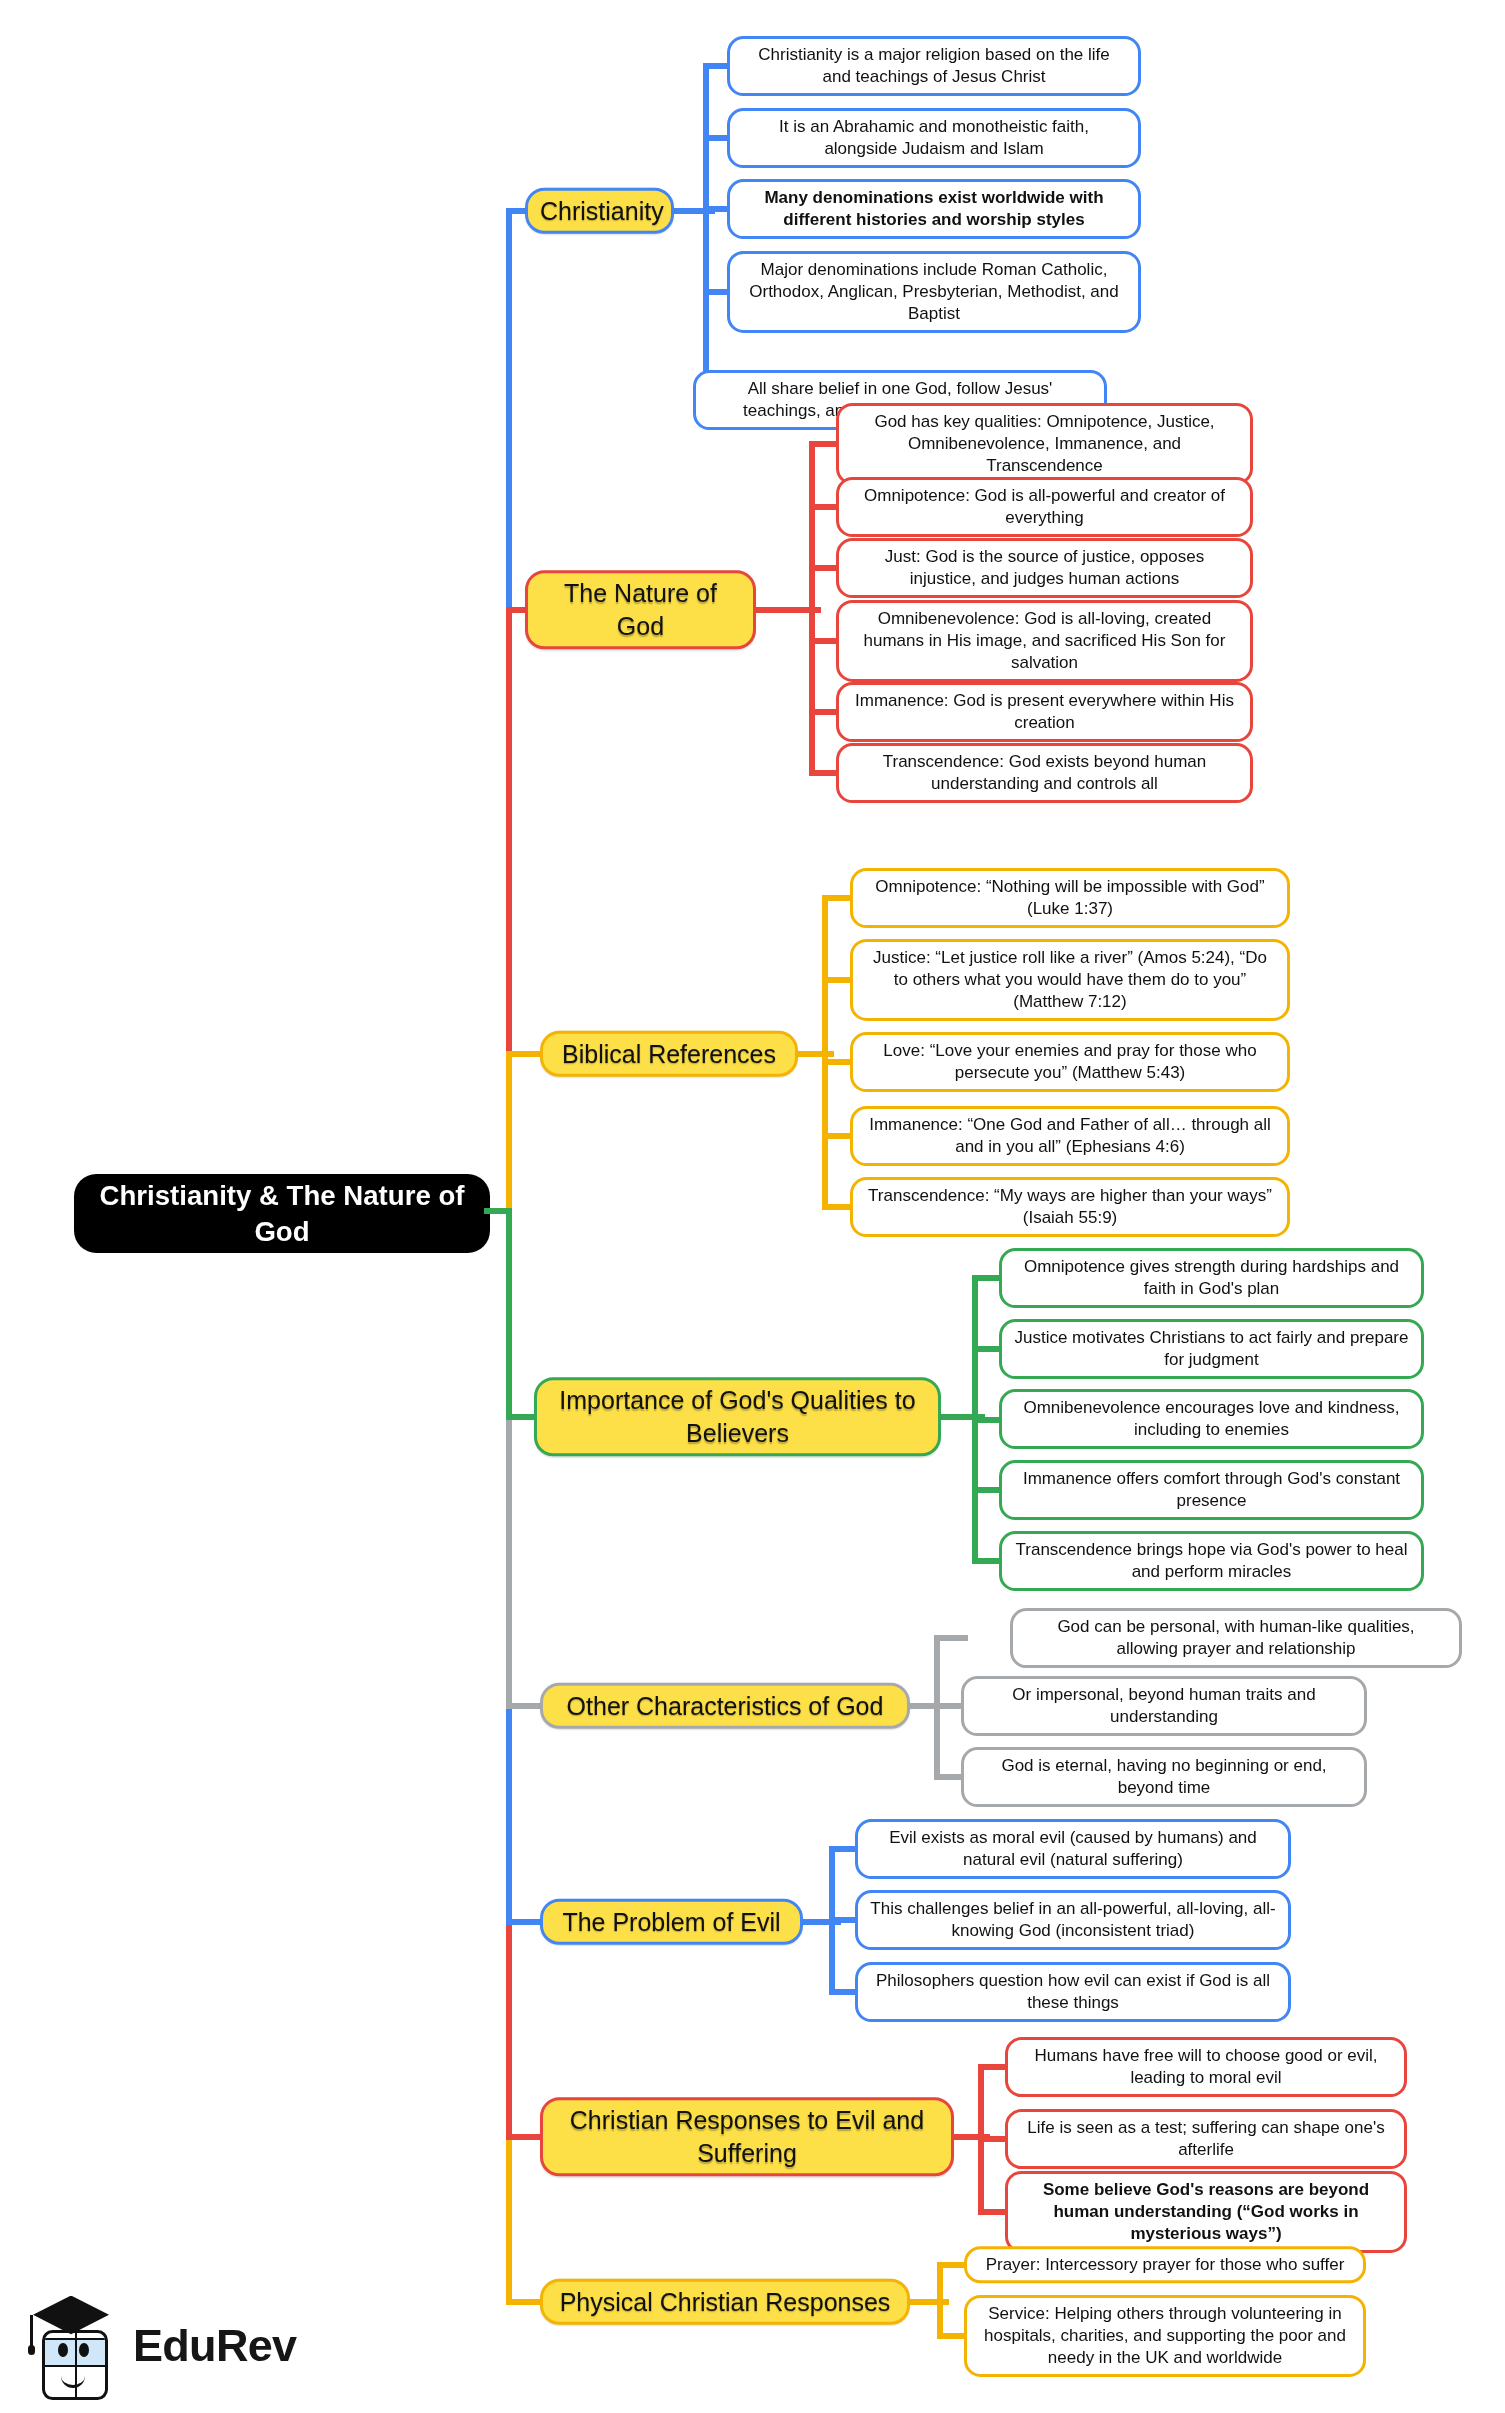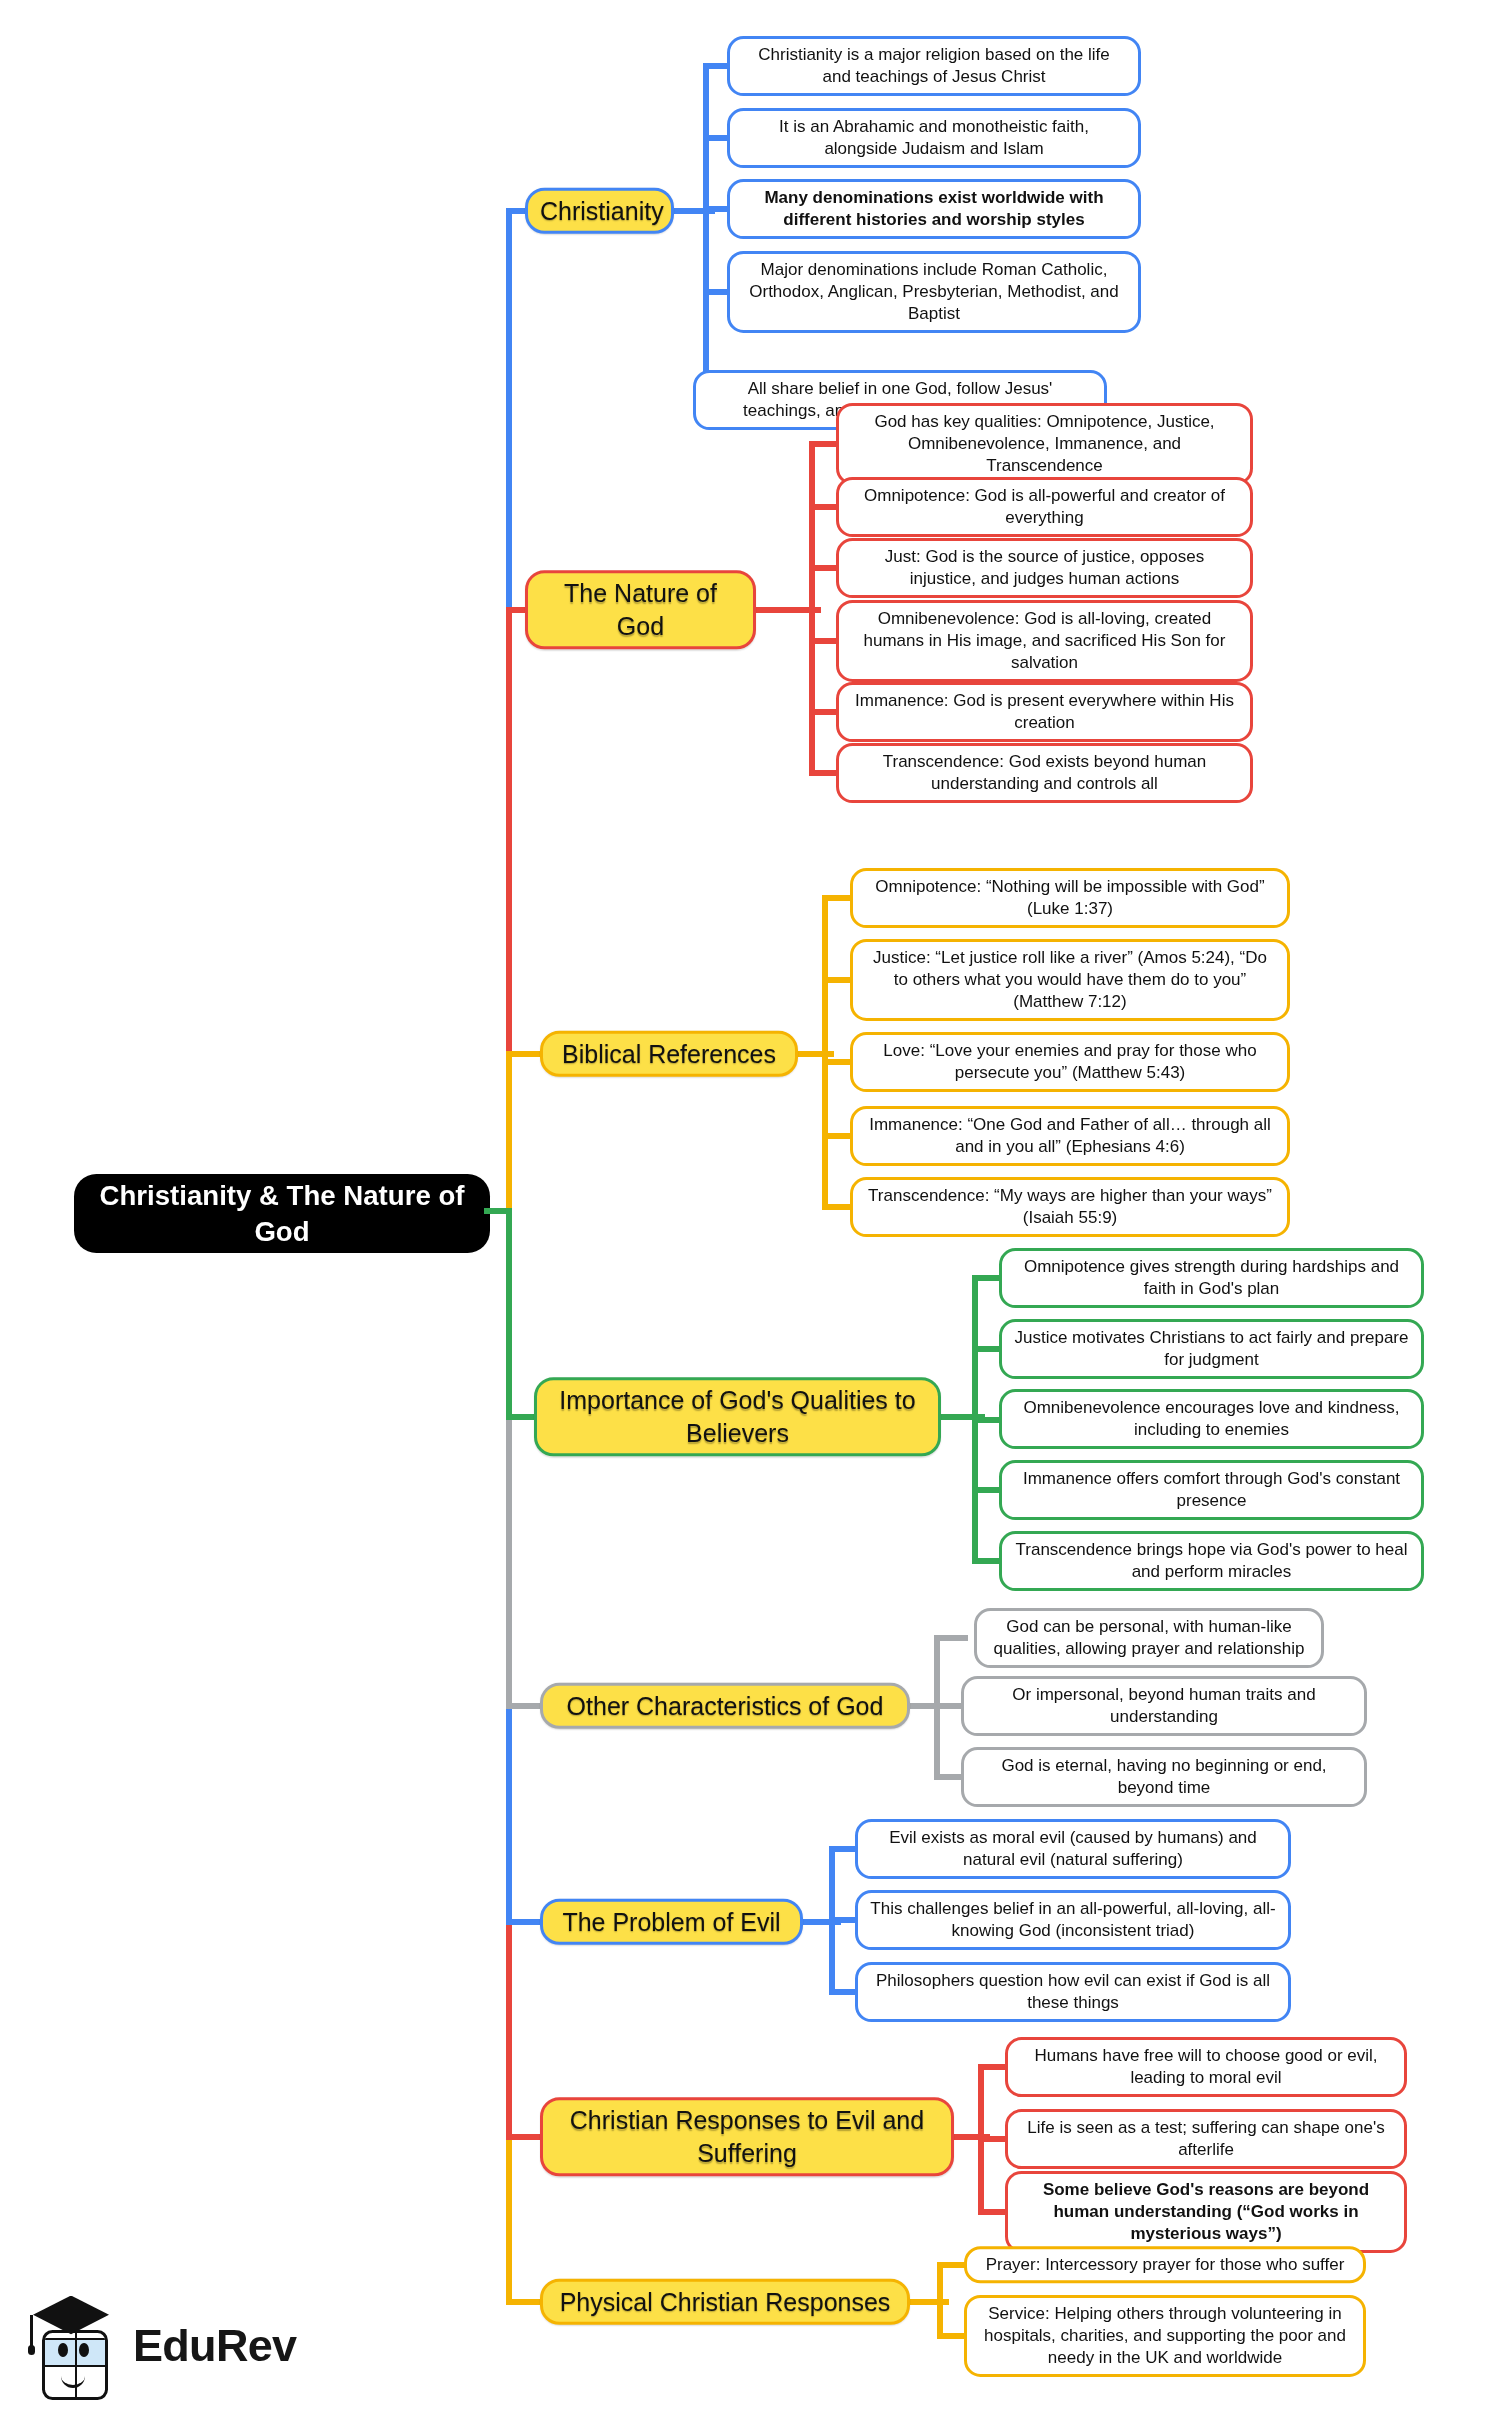--- a/index.html
+++ b/index.html
@@ -128,21 +128,21 @@
     <div class="leaf" style="left: 999px; top: 1419px; width: 425px; border-color: rgb(52, 168, 83);">Omnibenevolence encourages love and kindness, including to enemies</div>
     <div class="cline" style="left: 972px; top: 1487px; width: 34px; height: 6px; background: rgb(52, 168, 83);"></div>
     <div class="leaf" style="left: 999px; top: 1490px; width: 425px; border-color: rgb(52, 168, 83);">Immanence offers comfort through God's constant presence</div>
     <div class="cline" style="left: 972px; top: 1558px; width: 34px; height: 6px; background: rgb(52, 168, 83);"></div>
     <div class="leaf" style="left: 999px; top: 1561px; width: 425px; border-color: rgb(52, 168, 83);">Transcendence brings hope via God's power to heal and perform miracles</div>
     <div class="branch-label" style="left: 534px; top: 1417px; width: 407px; border-color: rgb(52, 168, 83);">Importance of God's Qualities to Believers</div>
     <div class="cline" style="left: 506px; top: 1703px; width: 42px; height: 6px; background: rgb(166, 169, 172);"></div>
     <div class="cline" style="left: 903px; top: 1703px; width: 43px; height: 6px; background: rgb(166, 169, 172);"></div>
     <div class="cline" style="left: 934px; top: 1635px; width: 6px; height: 145px; background: rgb(166, 169, 172);"></div>
     <div class="cline" style="left: 934px; top: 1635px; width: 34px; height: 6px; background: rgb(166, 169, 172);"></div>
-    <div class="leaf" style="left: 974px; top: 1638px; width: 350px; border-color: rgb(166, 169, 172);">God can be personal, with human-like qualities, allowing prayer and relationship</div>
+    <div class="leaf" style="left: 1010px; top: 1638px; width: 452px; border-color: rgb(166, 169, 172);">God can be personal, with human-like qualities, allowing prayer and relationship</div>
     <div class="cline" style="left: 934px; top: 1703px; width: 34px; height: 6px; background: rgb(166, 169, 172);"></div>
     <div class="leaf" style="left: 961px; top: 1706px; width: 406px; border-color: rgb(166, 169, 172);">Or impersonal, beyond human traits and understanding</div>
     <div class="cline" style="left: 934px; top: 1774px; width: 34px; height: 6px; background: rgb(166, 169, 172);"></div>
     <div class="leaf" style="left: 961px; top: 1777px; width: 406px; border-color: rgb(166, 169, 172);">God is eternal, having no beginning or end, beyond time</div>
     <div class="branch-label" style="left: 540px; top: 1706px; width: 370px; border-color: rgb(166, 169, 172);">Other Characteristics of God</div>
     <div class="cline" style="left: 506px; top: 1919px; width: 42px; height: 6px; background: rgb(66, 133, 244);"></div>
     <div class="cline" style="left: 796px; top: 1919px; width: 45px; height: 6px; background: rgb(66, 133, 244);"></div>
     <div class="cline" style="left: 829px; top: 1846px; width: 6px; height: 149px; background: rgb(66, 133, 244);"></div>
     <div class="cline" style="left: 829px; top: 1846px; width: 33px; height: 6px; background: rgb(66, 133, 244);"></div>
     <div class="leaf" style="left: 855px; top: 1849px; width: 436px; border-color: rgb(66, 133, 244);">Evil exists as moral evil (caused by humans) and natural evil (natural suffering)</div>

